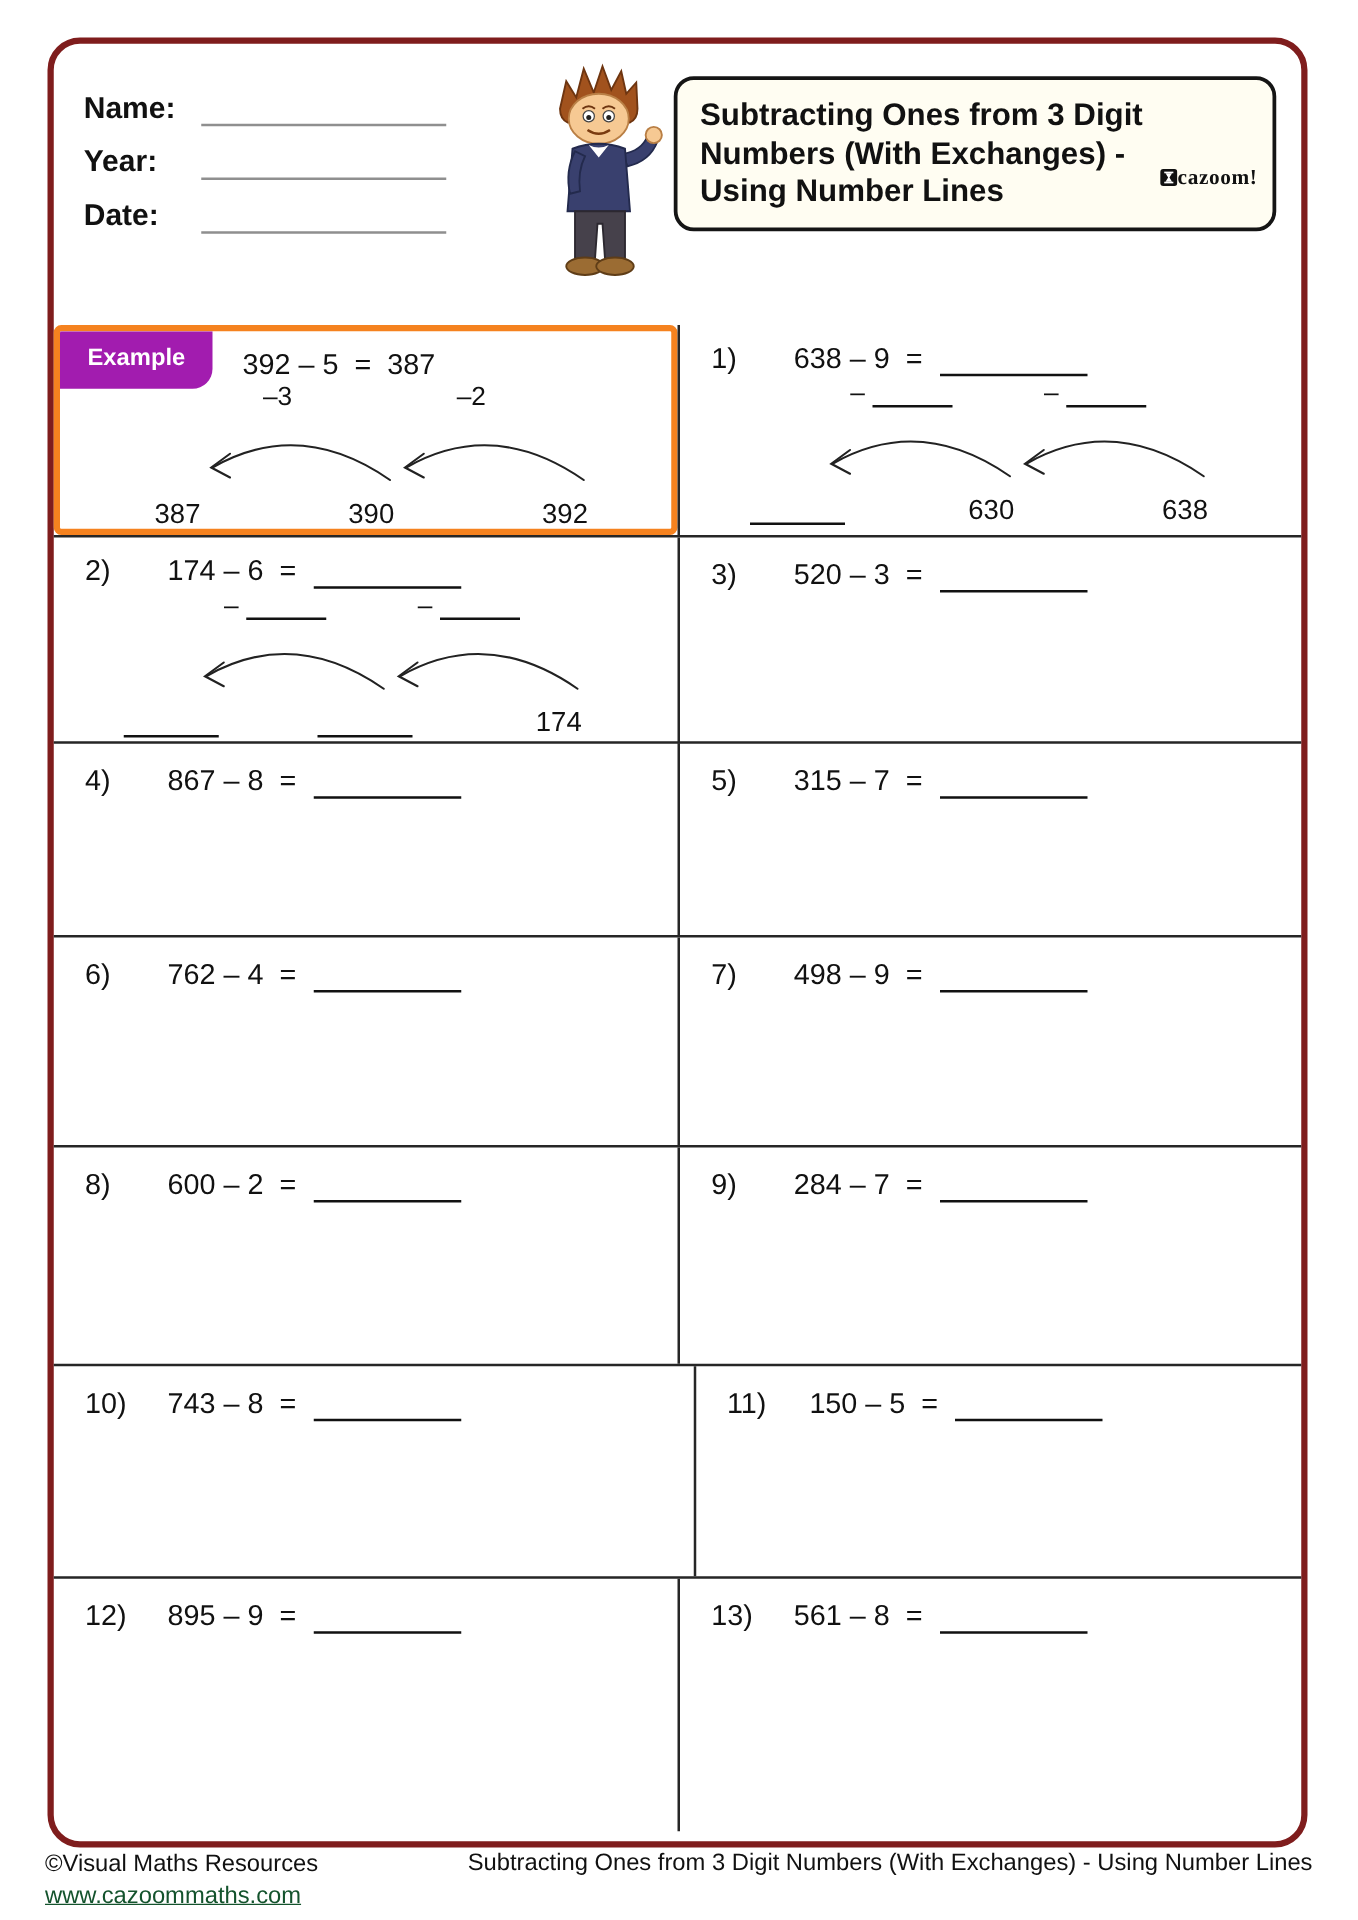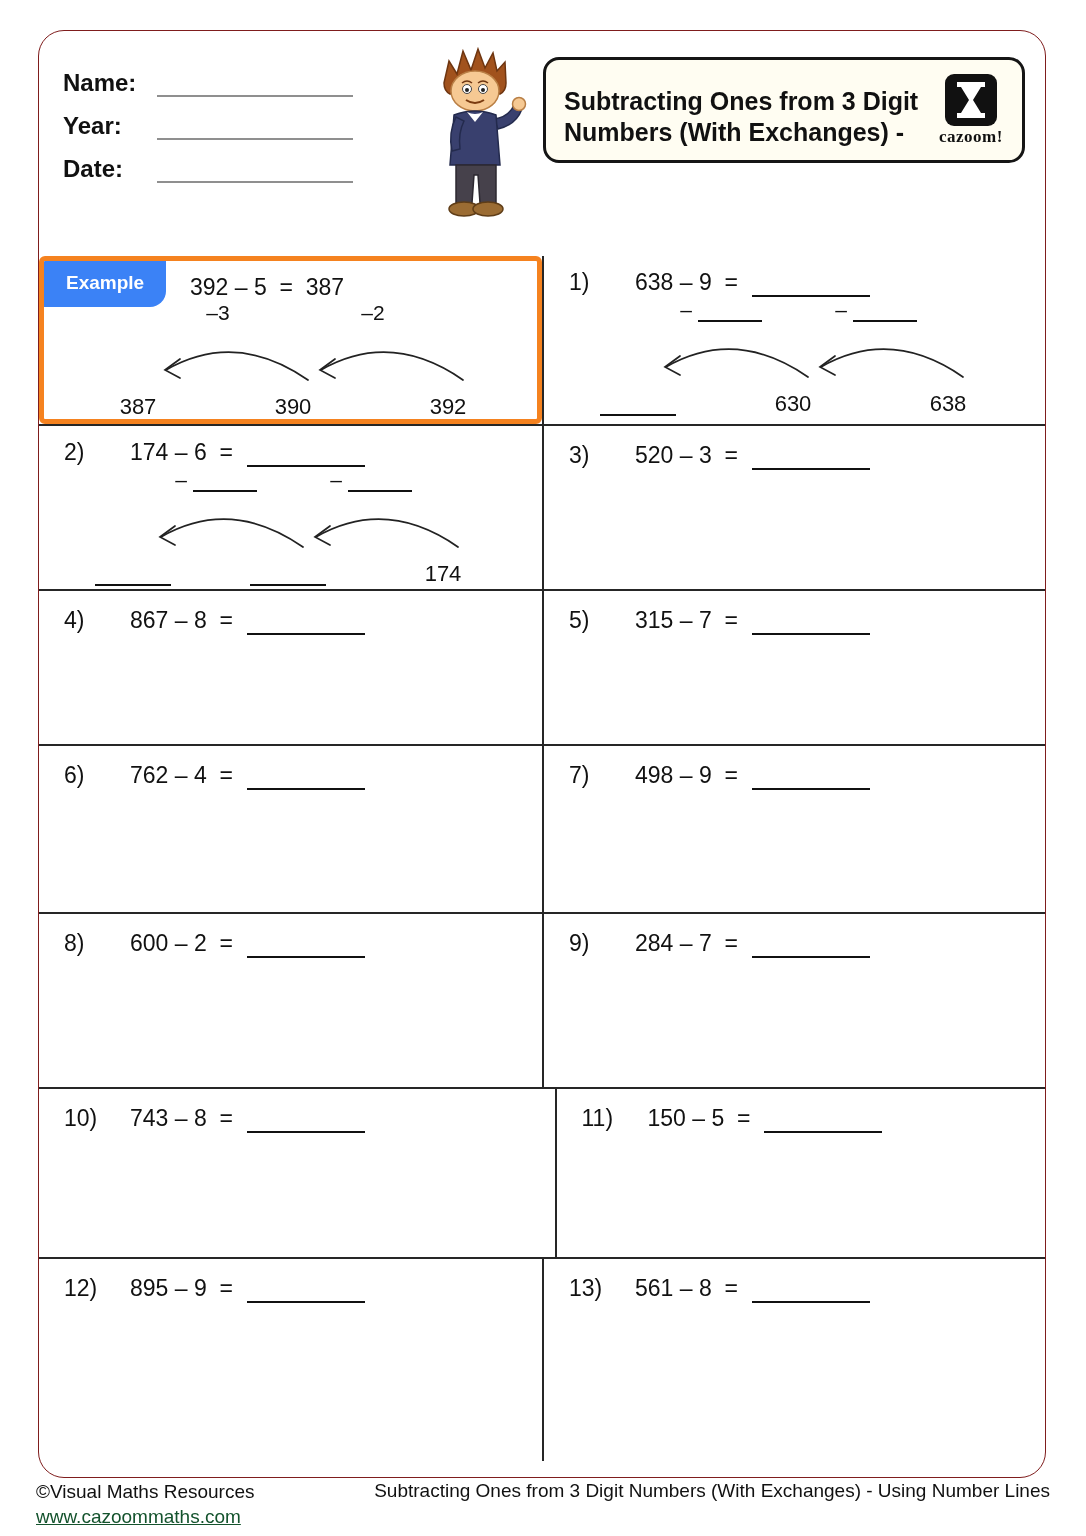--- a/index.html
+++ b/index.html
@@ -1,36 +1,36 @@
 <!DOCTYPE html>
 <html><head>
 <meta charset="utf-8">
 <style>
   *{box-sizing:border-box;margin:0;padding:0;}
   html,body{background:#ffffff;}
   body{width:1086px;height:1536px;position:relative;font-family:"Liberation Sans",sans-serif;color:#111;}
 
   .frame{position:absolute;left:38px;top:30px;width:1008px;height:1448px;
-         border:1px solid #7f1d1d;border-radius:26px;}
+         border:5px solid #7f1d1d;border-radius:26px;}
 
   
   .fields{position:absolute;left:24px;top:38px;}
   .field-row{display:flex;align-items:flex-end;margin-bottom:15px;}
   .field-label{font-weight:700;font-size:24px;width:90px;}
   .field-line{width:196px;border-bottom:2px solid #8f8f8f;height:24px;margin-left:4px;}
 
   
   .character{position:absolute;left:372px;top:12px;width:132px;height:190px;}
 
   
   .title-box{position:absolute;top:26px;right:20px;width:482px;background:#fffdf2;
              border:3px solid #151515;border-radius:16px;padding:13px 12px 13px 18px;
              display:flex;align-items:flex-end;gap:8px;}
   .title-text{flex:1;font-weight:700;font-size:25px;line-height:1.22;}
-  .logo{width:78px;display:flex;flex-direction:column;align-items:center;}
+  .logo{width:78px;display:flex;flex-direction:row;align-items:center;}
   .logo-text{font-family:"Liberation Serif",serif;font-weight:700;font-size:17px;letter-spacing:.5px;}
 
   
   .qgrid{position:absolute;left:0;top:225px;width:100%;}
   .qrow{display:grid;grid-template-columns:1fr 1fr;border-bottom:2px solid #262626;}
   .qrow.last{border-bottom:none;}
   .cell{position:relative;}
   .cell.right{border-left:2px solid #262626;}
   .r1{height:170px;} .r2{height:165px;} .r3{height:155px;} .r4{height:168px;}
   .r5{height:175px;} .r6{height:170px;gap:25px;} .r7{height:202px;}
@@ -44,21 +44,21 @@
 
   
   .numberline{display:block;margin:3px 0 0 22px;}
   .numberline text{font-size:21px;fill:#111;font-family:"Liberation Sans",sans-serif;}
   .numberline text.pt{font-size:22px;}
   .nl-arc{fill:none;stroke:#222;stroke-width:1.7;stroke-linecap:round;}
   .nl-blank{stroke:#111;stroke-width:2;}
 
   
   .example-box{position:absolute;inset:0;border:5px solid #f5821f;border-radius:6px;overflow:hidden;}
-  .example-tab{position:absolute;left:0;top:0;background:#3b82f6;color:#fff;font-weight:700;
+  .example-tab{position:absolute;left:0;top:0;background:#a21caf;color:#fff;font-weight:700;
                font-size:19px;padding:11px 22px 13px;border-radius:0 0 16px 0;}
   .example-eq{margin:13px 0 0 146px;font-size:23px;white-space:pre;}
   .example-box .numberline{margin:1px 0 0 22px;}
 
   
   .footer{position:absolute;left:36px;right:36px;top:1480px;display:flex;
           justify-content:space-between;align-items:flex-start;}
   .footer-left{font-size:19px;line-height:1.3;}
   .footer-link{color:#14532d;text-decoration:underline;cursor:pointer;}
   .footer-title{font-size:19px;}
@@ -100,20 +100,21 @@
     <path d="M44,74 Q36,90 40,108 L48,106 Q46,90 52,78 Z" fill="#39406e" stroke="#232a4d" stroke-width="1.5"></path>
     <path d="M44,122 L84,122 L84,160 L68,160 L66,132 L62,132 L60,160 L44,160 Z" fill="#46414b" stroke="#2c2830" stroke-width="1.5"></path>
     <ellipse cx="52" cy="166" rx="15" ry="7" fill="#9b6c33" stroke="#5f3d17" stroke-width="1.5"></ellipse>
     <ellipse cx="76" cy="166" rx="15" ry="7" fill="#9b6c33" stroke="#5f3d17" stroke-width="1.5"></ellipse>
   </svg>
 
   <div class="title-box">
     <div class="title-text">
       <div>Subtracting Ones from 3 Digit</div>
       <div>Numbers (With Exchanges) -</div>
+      <div>Using Number Lines</div>
     </div>
     <div class="logo">
       <svg width="54" height="54" viewBox="0 0 54 54">
         <rect x="1" y="1" width="52" height="52" rx="9" fill="#111"></rect>
         <rect x="13" y="9" width="28" height="5" fill="#fff"></rect>
         <path d="M17,14 L37,14 L29,27 L37,40 L17,40 L25,27 Z" fill="#fff"></path>
         <rect x="13" y="40" width="28" height="5" fill="#fff"></rect>
       </svg>
       <span class="logo-text">cazoom!</span>
     </div>

